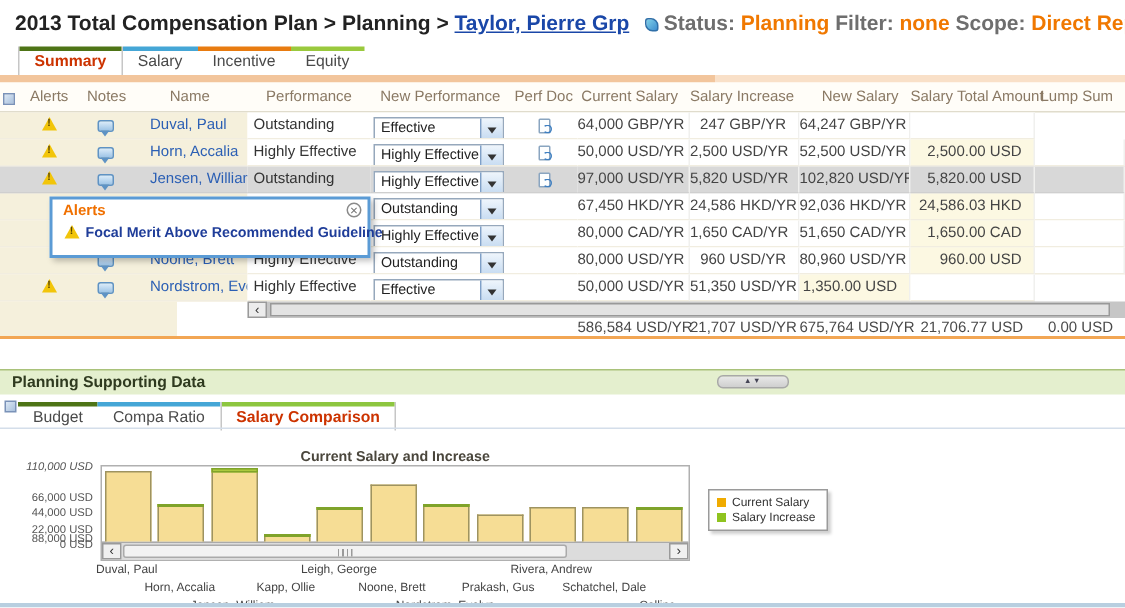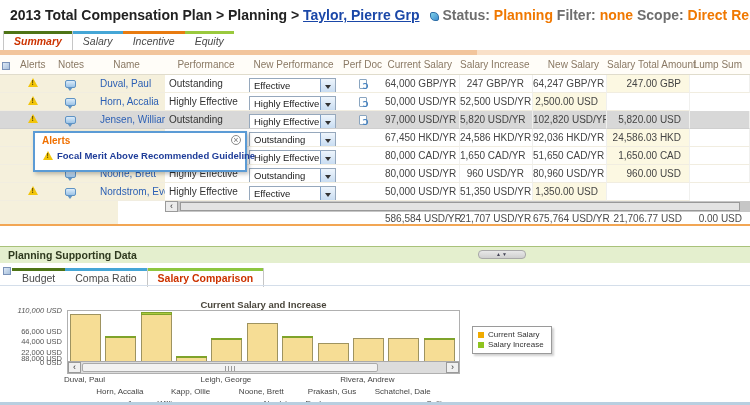--- a/index.html
+++ b/index.html
@@ -8,21 +8,21 @@
 
   
   .crumb { position:absolute; left:10px; top:7px; font-size:14px; font-weight:bold; color:#222; white-space:nowrap; }
   .crumb a { color:#1a47a8; text-decoration:underline; cursor:pointer; }
   .status-icon { display:inline-block; width:9px; height:9px; margin:0 4px 0 10px; background:linear-gradient(135deg,#7fd0e8 0%,#3f8fd0 100%); border-radius:2px 5px 2px 5px; border:1px solid #2f6fa8; vertical-align:-1px; }
   .lbl { color:#6e6e6e; font-weight:bold; }
   .val { color:#f07800; font-weight:bold; }
 
   
   .tabs { position:absolute; display:flex; align-items:flex-end; height:22px; }
-  .tabs1 { left:3px; top:28px;font-style:italic; }
+  .tabs1 { left:12px; top:28px; }
   .tabs2 { left:12px; top:265px; }
   .tab { position:relative; padding:4px 10px 3px 10px; font-size:10.5px; color:#4a4a4a; cursor:pointer; }
   .tab .tab-top { position:absolute; left:0; top:0; right:0; height:3px; }
   .tab.active { background:#fff; border-left:1px solid #c6c6c6; border-right:1px solid #c6c6c6; color:#cc3300; font-weight:bold; }
   .band { position:absolute; top:50px; left:0; width:477px; height:5px; background:#f2c59c; }
   .band2 { position:absolute; top:50px; left:477px; width:273px; height:5px; background:#f9e0c8; }
 
   
   .tgrid { position:absolute; left:0; width:750px; display:grid; grid-template-columns:14px 38px 36px 77px 82px 93px 45px 75px 73px 74px 83px 60px; }
   .thead { top:55px; height:20px; background:#fffdf8; border-bottom:1px solid #e0dccc; }
@@ -139,37 +139,37 @@
         <div class="cell" style="background: rgb(255, 255, 255);">
           <div class="selbox">
             <span class="sv">Effective</span>
             <span class="sb"></span>
           </div>
         </div>
         <div class="cell icon-c"><span class="docic"></span></div>
         <div class="cell num">64,000 GBP/YR</div>
         <div class="cell num">247 GBP/YR</div>
         <div class="cell num">64,247 GBP/YR</div>
-        <div class="cell num total-amt">247.00 GBP</div>
         <div class="cell num"></div>
       </div>
       <div class="tgrid trow" style="top: 93px;">
         <div class="cell beige"></div>
         <div class="cell beige" style="text-align: center;"><span class="warn"></span></div>
         <div class="cell beige" style="text-align: center;"><span class="noteic"></span></div>
         <div class="cell beige name">Horn, Accalia</div>
         <div class="cell perf">Highly Effective</div>
         <div class="cell" style="background: rgb(255, 255, 255);">
           <div class="selbox">
             <span class="sv">Highly Effective</span>
             <span class="sb"></span>
           </div>
         </div>
         <div class="cell icon-c"><span class="docic"></span></div>
         <div class="cell num">50,000 USD/YR</div>
+        <div class="cell num">2,500 USD/YR</div>
         <div class="cell num">52,500 USD/YR</div>
         <div class="cell num total-amt">2,500.00 USD</div>
         <div class="cell num"></div>
       </div>
       <div class="tgrid trow sel" style="top: 111px;">
         <div class="cell beige"></div>
         <div class="cell beige" style="text-align: center;"><span class="warn"></span></div>
         <div class="cell beige" style="text-align: center;"><span class="noteic"></span></div>
         <div class="cell beige name">Jensen, William</div>
         <div class="cell perf">Outstanding</div>

